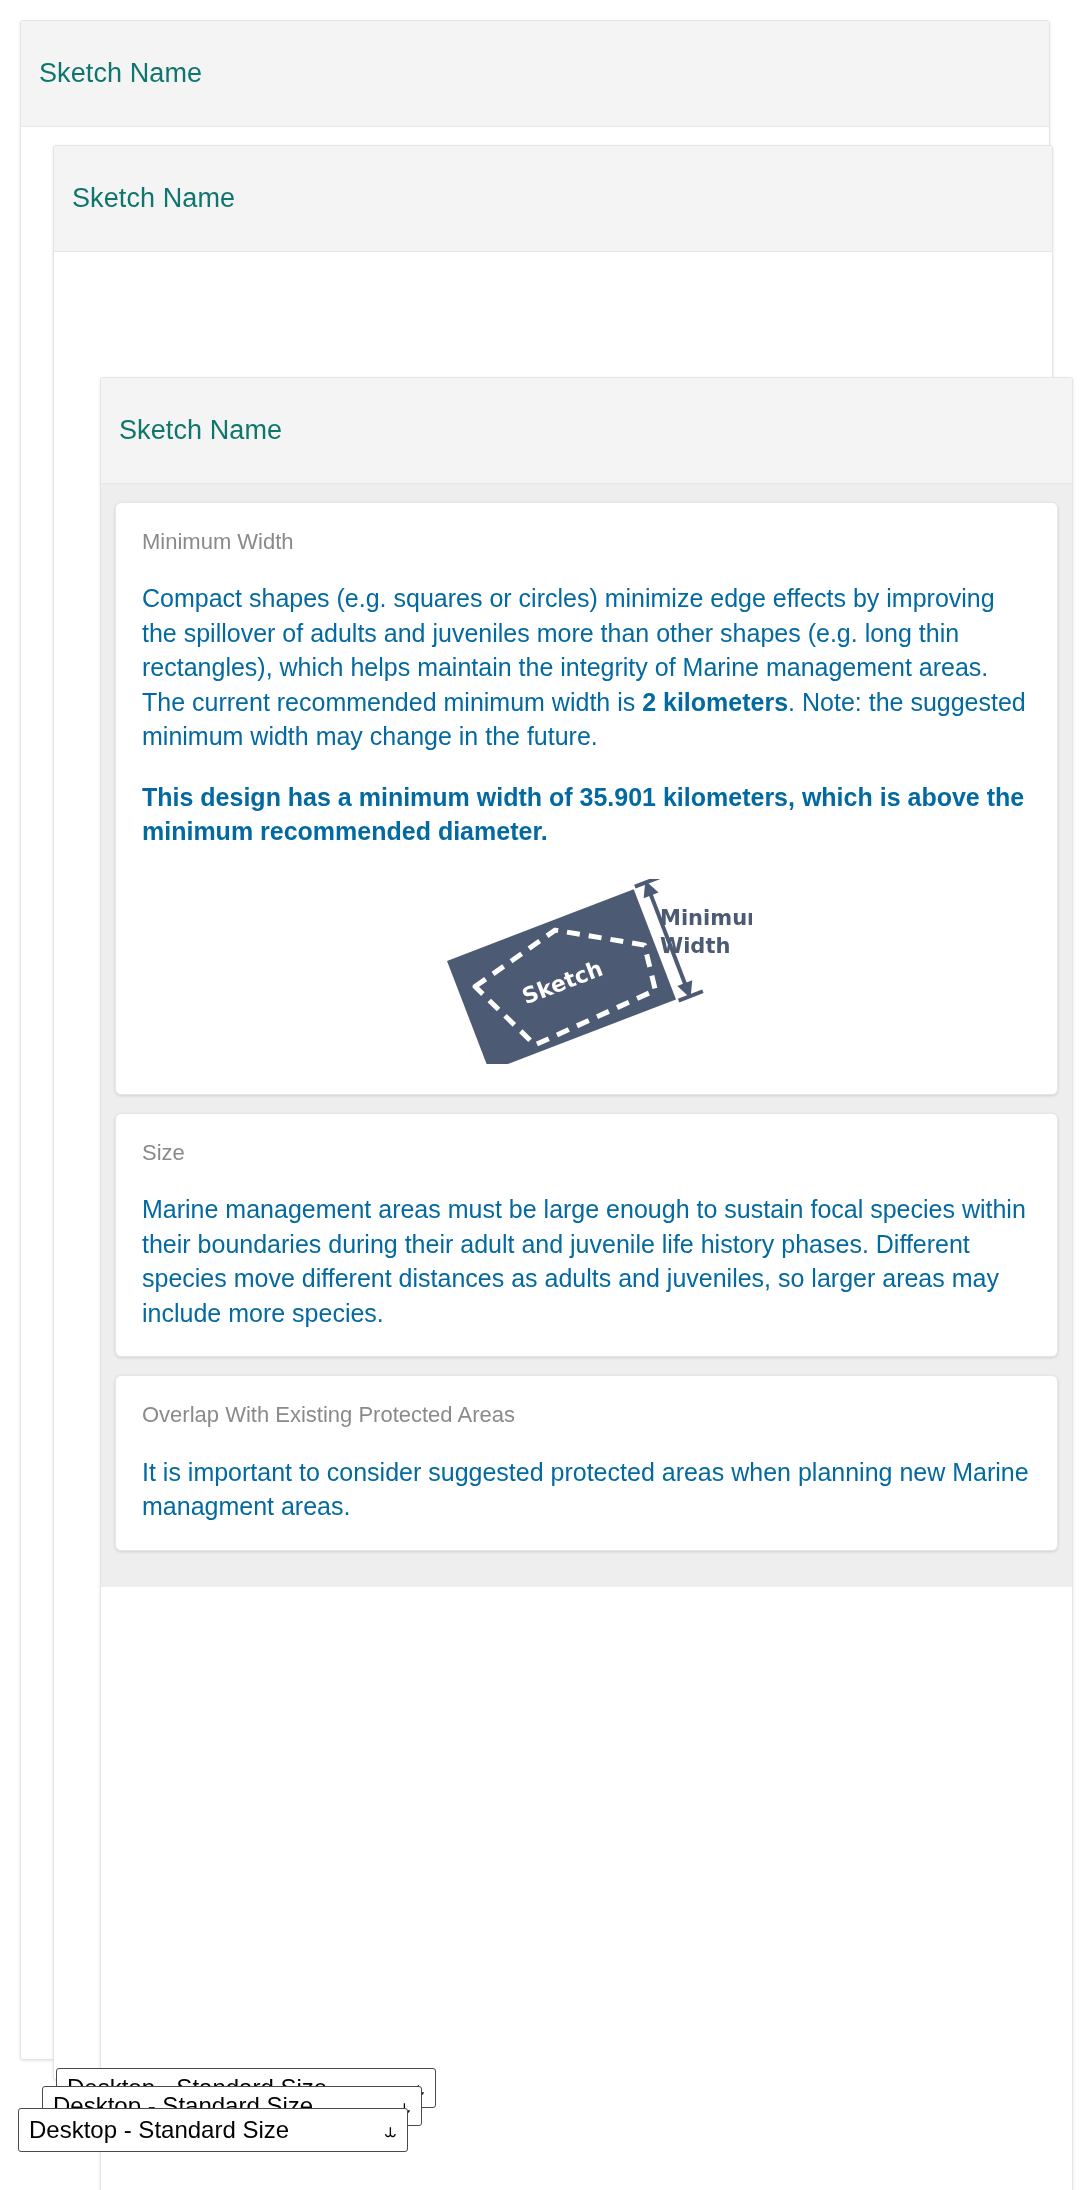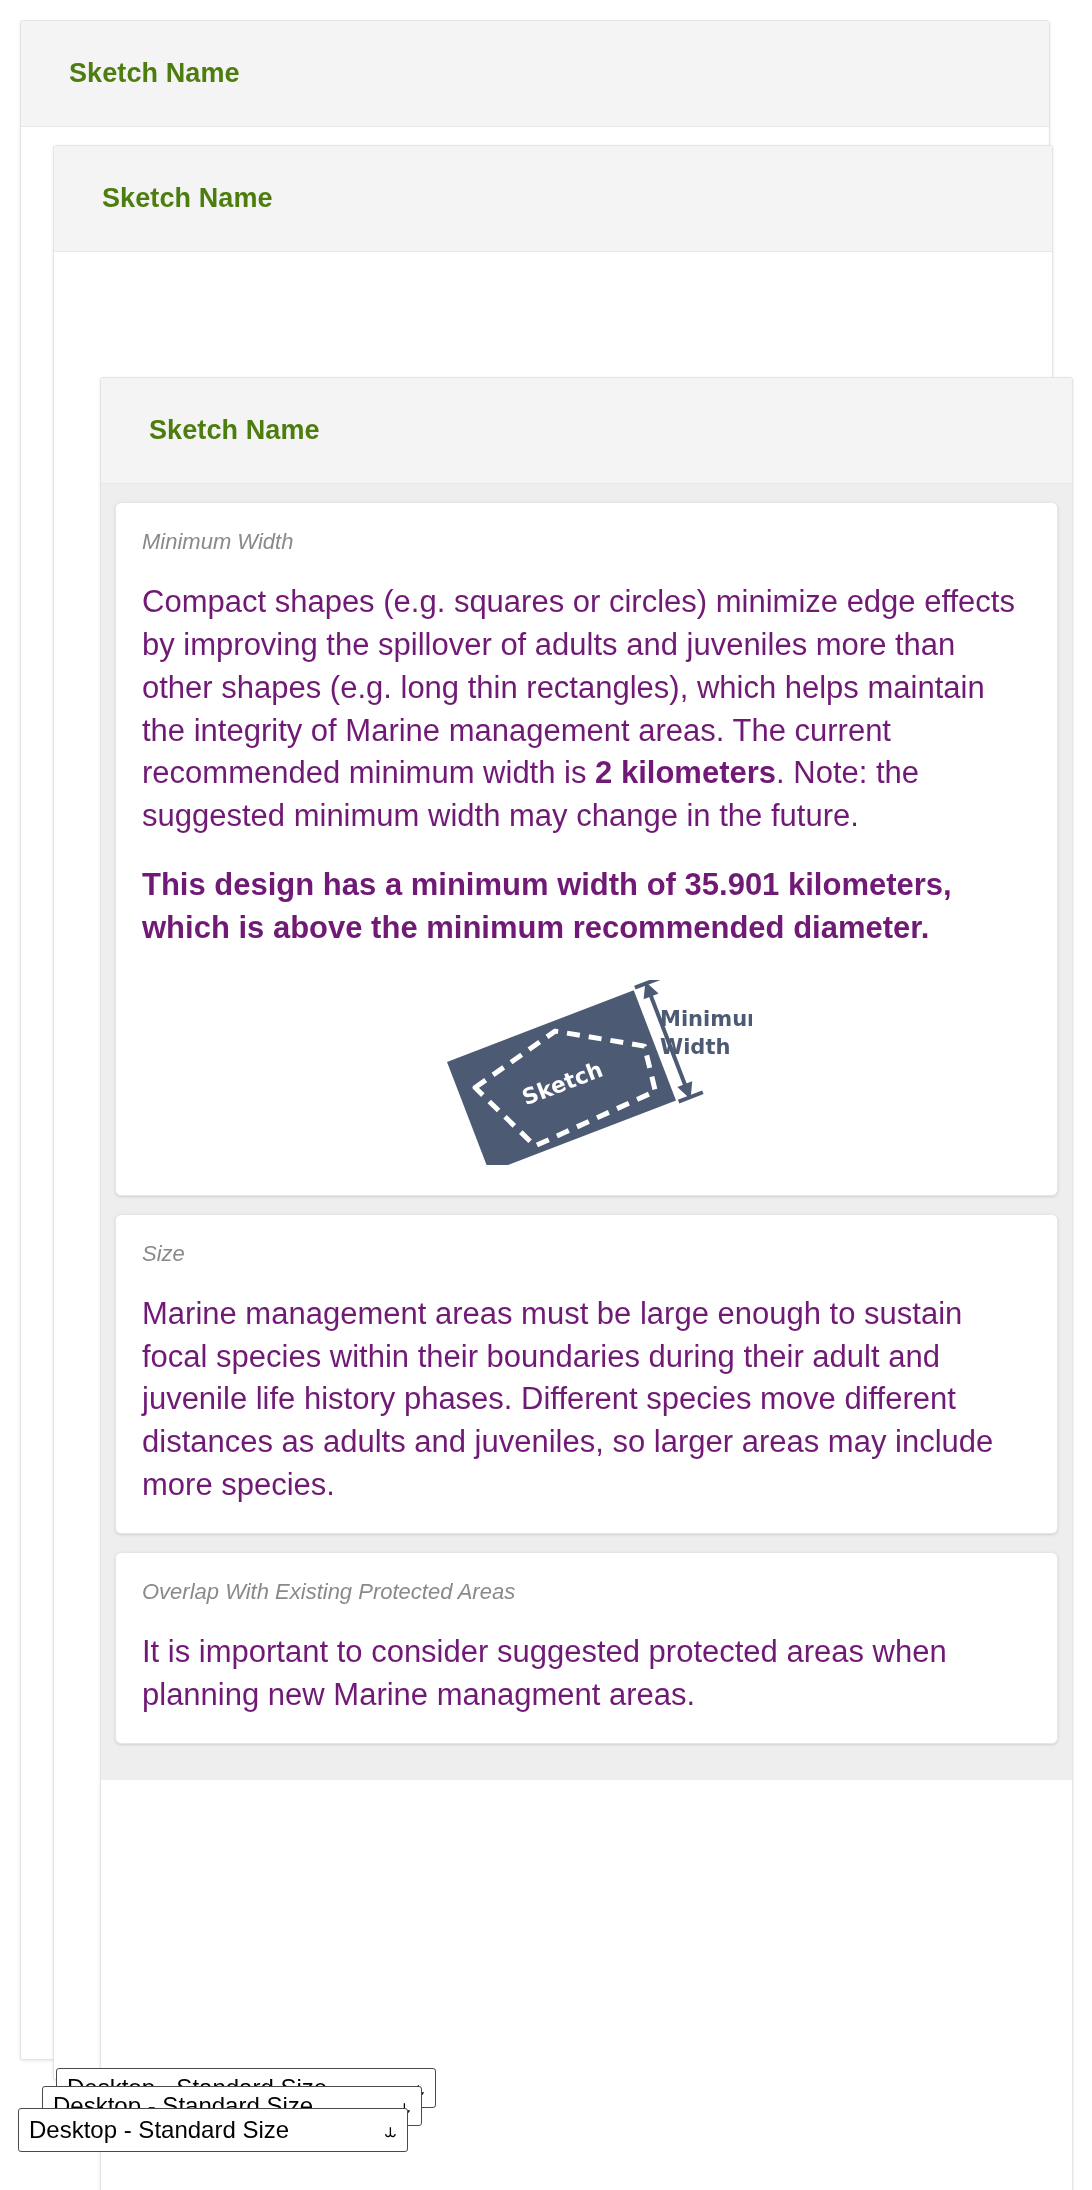--- a/index.html
+++ b/index.html
@@ -47,24 +47,23 @@
     display: flex;
     align-items: center;
     padding-left: 18px;
   }
   .frame-outer > .frame-header { padding-left: 18px; }
   .frame-mid > .frame-header   { padding-left: 18px; }
   .frame-inner > .frame-header { padding-left: 18px; }
 
   .frame-title {
     font-size: 27px;
-    color: #4d7c0f;
-    font-weight: 700;
+    color: #0f766e;
+    font-weight: 400;
     letter-spacing: 0.1px;
-    margin-left: 30px;
   }
 
   .frame-body {
     background: #eeeeee;
     padding: 18px 14px 20px 14px;
   }
 
   
   .card {
     background: #ffffff;
@@ -75,28 +74,27 @@
     margin-bottom: 18px;
   }
   .card:last-child { margin-bottom: 16px; }
 
   .card-label {
     font-size: 22px;
     color: #8a8a8a;
     font-weight: 400;
     margin: 0 0 26px 0;
     line-height: 1.2;
-    font-style: italic;
   }
 
   .card p {
     margin: 0 0 26px 0;
-    font-size: 31px;
+    font-size: 25px;
     line-height: 1.38;
-    color: #701a75;
+    color: #0369a1;
   }
   .card p:last-child { margin-bottom: 0; }
   .card p b, .card p strong { font-weight: 700; }
   .card p.bold-stmt { font-weight: 700; }
 
   .ruler-icon {
     display: inline-block;
     vertical-align: -2px;
     margin-right: 4px;
   }

